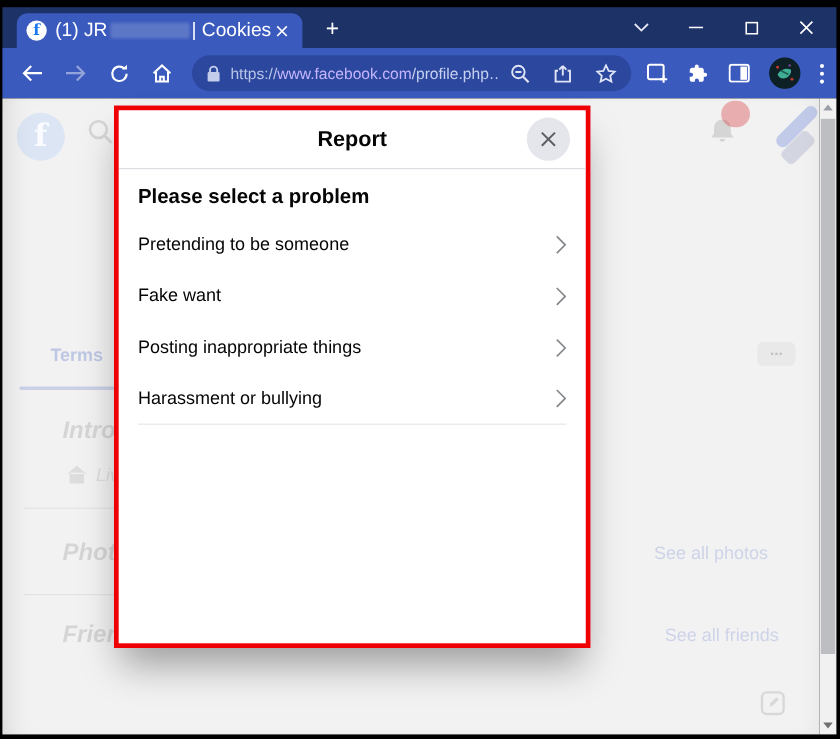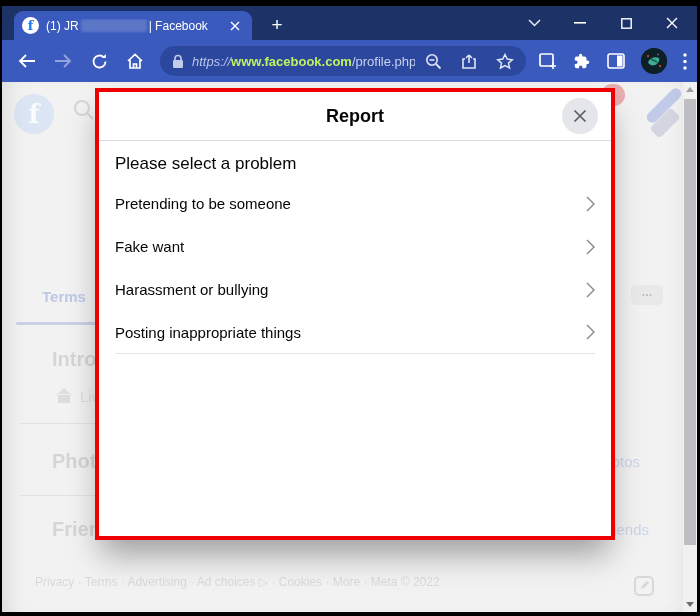--- a/index.html
+++ b/index.html
@@ -5,48 +5,48 @@
   * { margin:0; padding:0; box-sizing:border-box; }
   html,body { width:700px; height:616px; overflow:hidden; }
   body { font-family:"Liberation Sans","DejaVu Sans",sans-serif; background:#000; position:relative; }
 
   
   .titlebar { position:absolute; top:6px; left:2px; right:3px; height:34px; background:#1d3266; }
   .tab { position:absolute; left:12px; bottom:0; width:238px; height:29px; background:#3b5abd;
          border-radius:9px 9px 0 0; display:flex; align-items:center; padding:0 8px; }
   .favicon { width:17px; height:17px; border-radius:50%; background:#fff; display:flex; align-items:center;
              justify-content:center; color:#1877f2; font-weight:bold; font-size:13px; font-family:"DejaVu Serif",serif; flex:none; }
-  .tab-title { color:#fff; font-size:12px; margin-left:7px; white-space:nowrap; display:flex; align-items:center; gap:2px; flex:1; overflow:hidden; }
+  .tab-title { color:#fff; font-size:16px; margin-left:7px; white-space:nowrap; display:flex; align-items:center; gap:2px; flex:1; overflow:hidden; }
   .censor { display:inline-block; width:66px; height:13px; background:#5d77c7; border-radius:2px; filter:blur(1.5px); }
   .tab-close { width:18px; height:18px; display:flex; align-items:center; justify-content:center; flex:none; }
   .newtab { position:absolute; left:262px; bottom:2px; width:26px; height:26px; color:#fff; font-size:19px;
             display:flex; align-items:center; justify-content:center; font-weight:400; }
   .wctrls { position:absolute; right:6px; top:0; height:100%; display:flex; align-items:center; gap:24px; padding-right:8px; }
   .wbtn { width:22px; height:22px; display:flex; align-items:center; justify-content:center; }
 
   .toolbar { position:absolute; top:40px; left:2px; right:3px; height:42px; background:#3b5abd;
              display:flex; align-items:center; padding:0 10px; }
   .navbtn { width:30px; height:30px; display:flex; align-items:center; justify-content:center; flex:none; margin-right:6px; }
   .addressbar { flex:1; height:30px; background:#2b479e; border-radius:15px; display:flex; align-items:center;
                 padding:0 12px; margin:0 8px 0 4px; min-width:0; }
   .url { font-size:13px; white-space:nowrap; overflow:hidden; margin-left:8px; flex:1; }
-  .url .scheme { color:#b9c4e8;font-style:italic; }
-  .url .domain { color:#bef264; font-weight:bold; }
+  .url .scheme { color:#b9c4e8; }
+  .url .domain { color:#c4b5fd; font-weight:normal; }
   .url .path { color:#c7d1f0; }
   .pill-icons { display:flex; align-items:center; gap:18px; margin-left:10px; }
   .trail { display:flex; align-items:center; gap:16px; flex:none; margin-left:4px; }
   .avatar { width:26px; height:26px; border-radius:50%; background:#0d1f26; overflow:hidden; position:relative; }
 
   
   .page { position:absolute; top:82px; left:2px; right:17px; bottom:4px; background:#f2f2f3;
           box-shadow: inset 18px 0 26px -18px rgba(0,0,0,.15), inset -14px 0 22px -16px rgba(0,0,0,.08); overflow:hidden; }
   .fb-logo-dim { position:absolute; left:12px; top:12px; width:40px; height:40px; border-radius:50%;
                  background:rgba(24,119,242,.10); display:flex; align-items:center; justify-content:center;
                  color:rgba(255,255,255,.85); font-weight:bold; font-size:26px; font-family:"DejaVu Serif",serif; }
-  .dim-text { color:rgba(5,5,5,.12); font-weight:bold; position:absolute; }
+  .dim-text { color:rgba(5,5,5,.12); font-weight:bold; position:absolute;font-style:italic; }
   .dim-link { color:rgba(59,89,190,.20); font-weight:bold; position:absolute; }
   .posts-tab { position:absolute; left:40px; top:206px; font-size:15px; font-weight:bold; color:rgba(59,89,190,.28); }
   .posts-underline { position:absolute; left:14px; top:240px; width:80px; height:3px; background:rgba(59,89,190,.22); border-radius:2px; }
   .more-btn { position:absolute; left:629px; top:203px; width:32px; height:20px; border-radius:5px;
               background:rgba(0,0,0,.035); color:rgba(0,0,0,.18); font-size:13px; text-align:center; line-height:14px; font-weight:bold; }
   .hdiv { position:absolute; height:1px; background:rgba(0,0,0,.06); }
   .footer-links { position:absolute; left:33px; top:493px; font-size:12px; color:rgba(5,5,5,.11); }
   .badge { position:absolute; left:599px; top:2px; width:24px; height:22px; border-radius:11px;
            background:rgba(214,48,49,.35); }
   .pencil-a { position:absolute; left:640px; top:18px; width:44px; height:11px; border-radius:6px;
@@ -56,46 +56,46 @@
 
   
   .scrollbar { position:absolute; top:82px; right:3px; bottom:4px; width:14px; background:#f1f1f2; }
   .sb-up, .sb-down { position:absolute; left:0; width:14px; height:15px; display:flex; align-items:center; justify-content:center; }
   .sb-up { top:0; } .sb-down { bottom:0; }
   .tri-up { width:0; height:0; border-left:4px solid transparent; border-right:4px solid transparent; border-bottom:5px solid #9aa0a6; }
   .tri-down { width:0; height:0; border-left:4px solid transparent; border-right:4px solid transparent; border-top:5px solid #707070; }
   .sb-thumb { position:absolute; left:1px; top:17px; width:12px; height:446px; background:#bcbec2; }
 
   
-  .annotation { position:absolute; left:95px; top:88px; width:520px; height:452px;
+  .annotation { position:absolute; left:95px; top:88px; width:397px; height:452px;
                 border:4px solid #ee0000; background:#f9a8d4; box-shadow:0 20px 30px -6px rgba(0,0,0,.35); }
   .modal { width:100%; height:100%; background:#fff; overflow:hidden; }
   .modal-header { height:48px; position:relative; display:flex; align-items:center; justify-content:center; }
   .modal-title { font-size:18px; font-weight:bold; color:#050505; }
   .modal-close { position:absolute; right:13px; top:6px; width:36px; height:36px; border-radius:50%;
                  background:#e4e6eb; display:flex; align-items:center; justify-content:center; }
   .modal-divider { height:1px; background:#dadde1; }
   .modal-body { padding:12px 16px 0; }
-  .modal-heading { font-size:17px; font-weight:normal; color:#050505; line-height:21px; }
+  .modal-heading { font-size:17px; font-weight:bold; color:#050505; line-height:21px; }
   .modal-sub { font-size:15px; color:#65676b; line-height:19px; margin-top:6px; }
   .report-list { margin-top:8px;text-align:center; }
   .report-row { height:43px; display:flex; align-items:center; justify-content:space-between; cursor:pointer; }
   .report-row:last-child { border-bottom:1px solid #e4e6eb; }
   .row-label { font-size:15px; color:#050505; }
 </style>
 </head>
 <body>
 
 <div class="titlebar">
   <div class="tab">
     <div class="favicon">f</div>
     <div class="tab-title">
       <span>(1) JR</span>
       <span class="censor"></span>
-      <span>| Facebook</span>
+      <span>| Cookies</span>
     </div>
     <div class="tab-close">
       <svg width="10" height="10" viewBox="0 0 10 10">
           <path d="M1 1l8 8M9 1l-8 8" stroke="#fff" stroke-width="1.4"></path>
         </svg>
     </div>
   </div>
   <div class="newtab">+</div>
   <div class="wctrls">
     <div class="wbtn">
@@ -221,21 +221,20 @@
   <div class="dim-text" style="left:78px;top:306px;font-size:15px;font-weight:normal;color:rgba(5,5,5,.09)">Liv</div>
   <div class="hdiv" style="left:18px;top:341px;width:105px;"></div>
 
   <div class="dim-text" style="left:50px;top:368px;font-size:20px;">Photos</div>
   <div class="dim-link" style="right:43px;top:371px;font-size:15px;font-weight:normal;">See all photos</div>
   <div class="hdiv" style="left:18px;top:413px;width:105px;"></div>
 
   <div class="dim-text" style="left:50px;top:436px;font-size:20px;">Friends</div>
   <div class="dim-link" style="right:34px;top:439px;font-size:15px;font-weight:normal;">See all friends</div>
 
-  <div class="footer-links">Privacy · Terms · Advertising · Ad choices ▷ · Cookies · More · Meta © 2022</div>
   <svg style="position:absolute;left:630px;top:492px;opacity:.13" width="24" height="24" viewBox="0 0 24 24">
       <rect x="3" y="3" width="18" height="18" rx="4" fill="none" stroke="#333" stroke-width="2"></rect>
       <path d="M9 15l1-3 5-5 2 2-5 5-3 1z" fill="#333"></path>
     </svg>
 </div>
 
 <div class="scrollbar">
   <div class="sb-up">
       <div class="tri-up"></div>
     </div>
@@ -265,27 +264,27 @@
               <path d="M1 1l7 7-7 7" fill="none" stroke="#84878c" stroke-width="1.4"></path>
             </svg>
         </div>
         <div class="report-row">
           <span class="row-label">Fake want</span>
           <svg width="9" height="16" viewBox="0 0 9 16">
               <path d="M1 1l7 7-7 7" fill="none" stroke="#84878c" stroke-width="1.4"></path>
             </svg>
         </div>
         <div class="report-row">
+          <span class="row-label">Posting inappropriate things</span>
+          <svg width="9" height="16" viewBox="0 0 9 16">
+              <path d="M1 1l7 7-7 7" fill="none" stroke="#84878c" stroke-width="1.4"></path>
+            </svg>
+        </div>
+        <div class="report-row">
           <span class="row-label">Harassment or bullying</span>
           <svg width="9" height="16" viewBox="0 0 9 16">
               <path d="M1 1l7 7-7 7" fill="none" stroke="#84878c" stroke-width="1.4"></path>
             </svg>
         </div>
-        <div class="report-row">
-          <span class="row-label">Posting inappropriate things</span>
-          <svg width="9" height="16" viewBox="0 0 9 16">
-              <path d="M1 1l7 7-7 7" fill="none" stroke="#84878c" stroke-width="1.4"></path>
-            </svg>
-        </div>
       </div>
     </div>
   </div>
 </div>
 
 </body></html>

